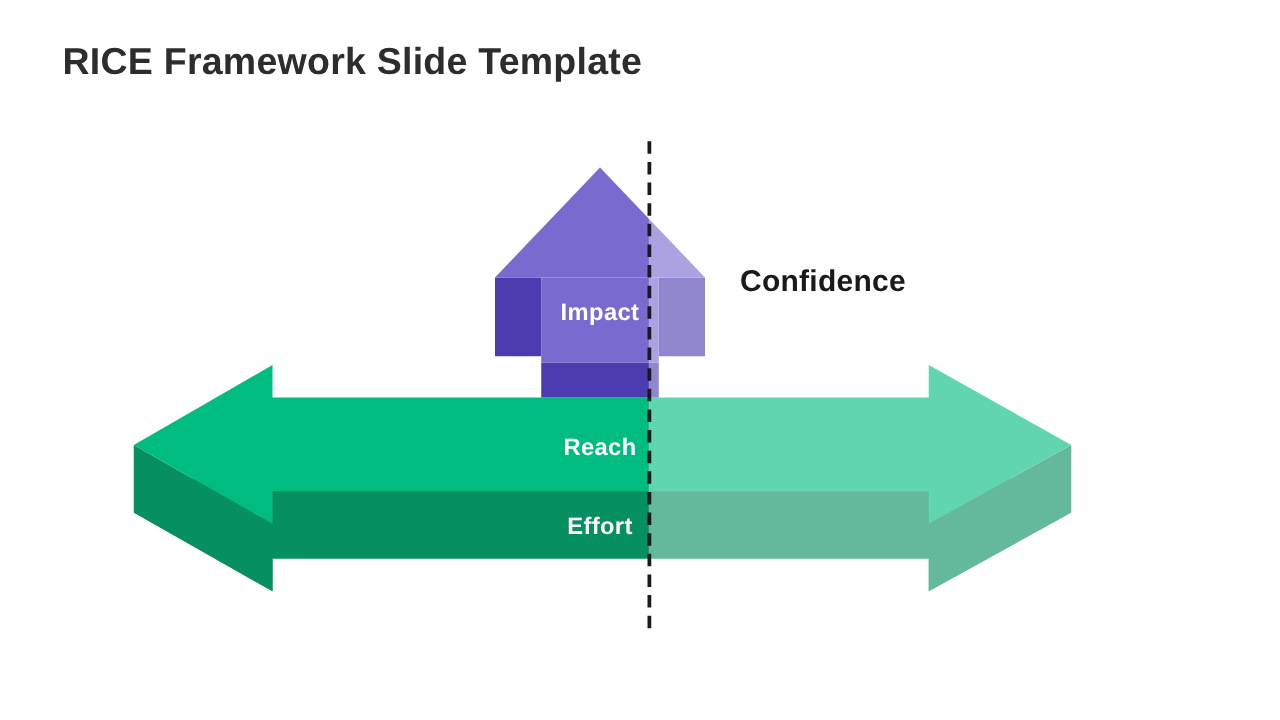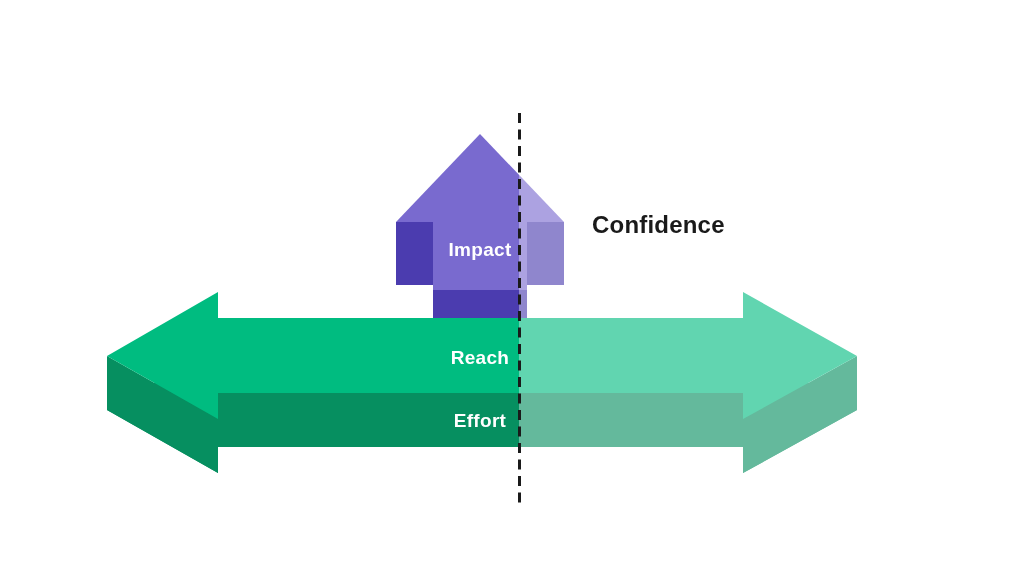--- a/index.html
+++ b/index.html
@@ -46,20 +46,21 @@
     font-weight: 700;
     font-size: 24px;
     letter-spacing: 0.2px;
   }
 </style>
 </head>
 <body>
 
 <div class="slide">
 
+  <div class="slide-title">RICE Framework Slide Template</div>
 
   <svg class="diagram-svg" viewBox="0 0 1024 576">
 
     <g>
 
       <polygon points="107,410 218,346 218,372 743,372 743,346 857,410 743,473 743,447 218,447 218,473" fill="#068f60"></polygon>
 
       <polygon points="107,356 218,419 218,473 107,410" fill="#068f60"></polygon>
 
       <polygon points="857,356 743,419 743,473 857,410" fill="#068f60"></polygon>

